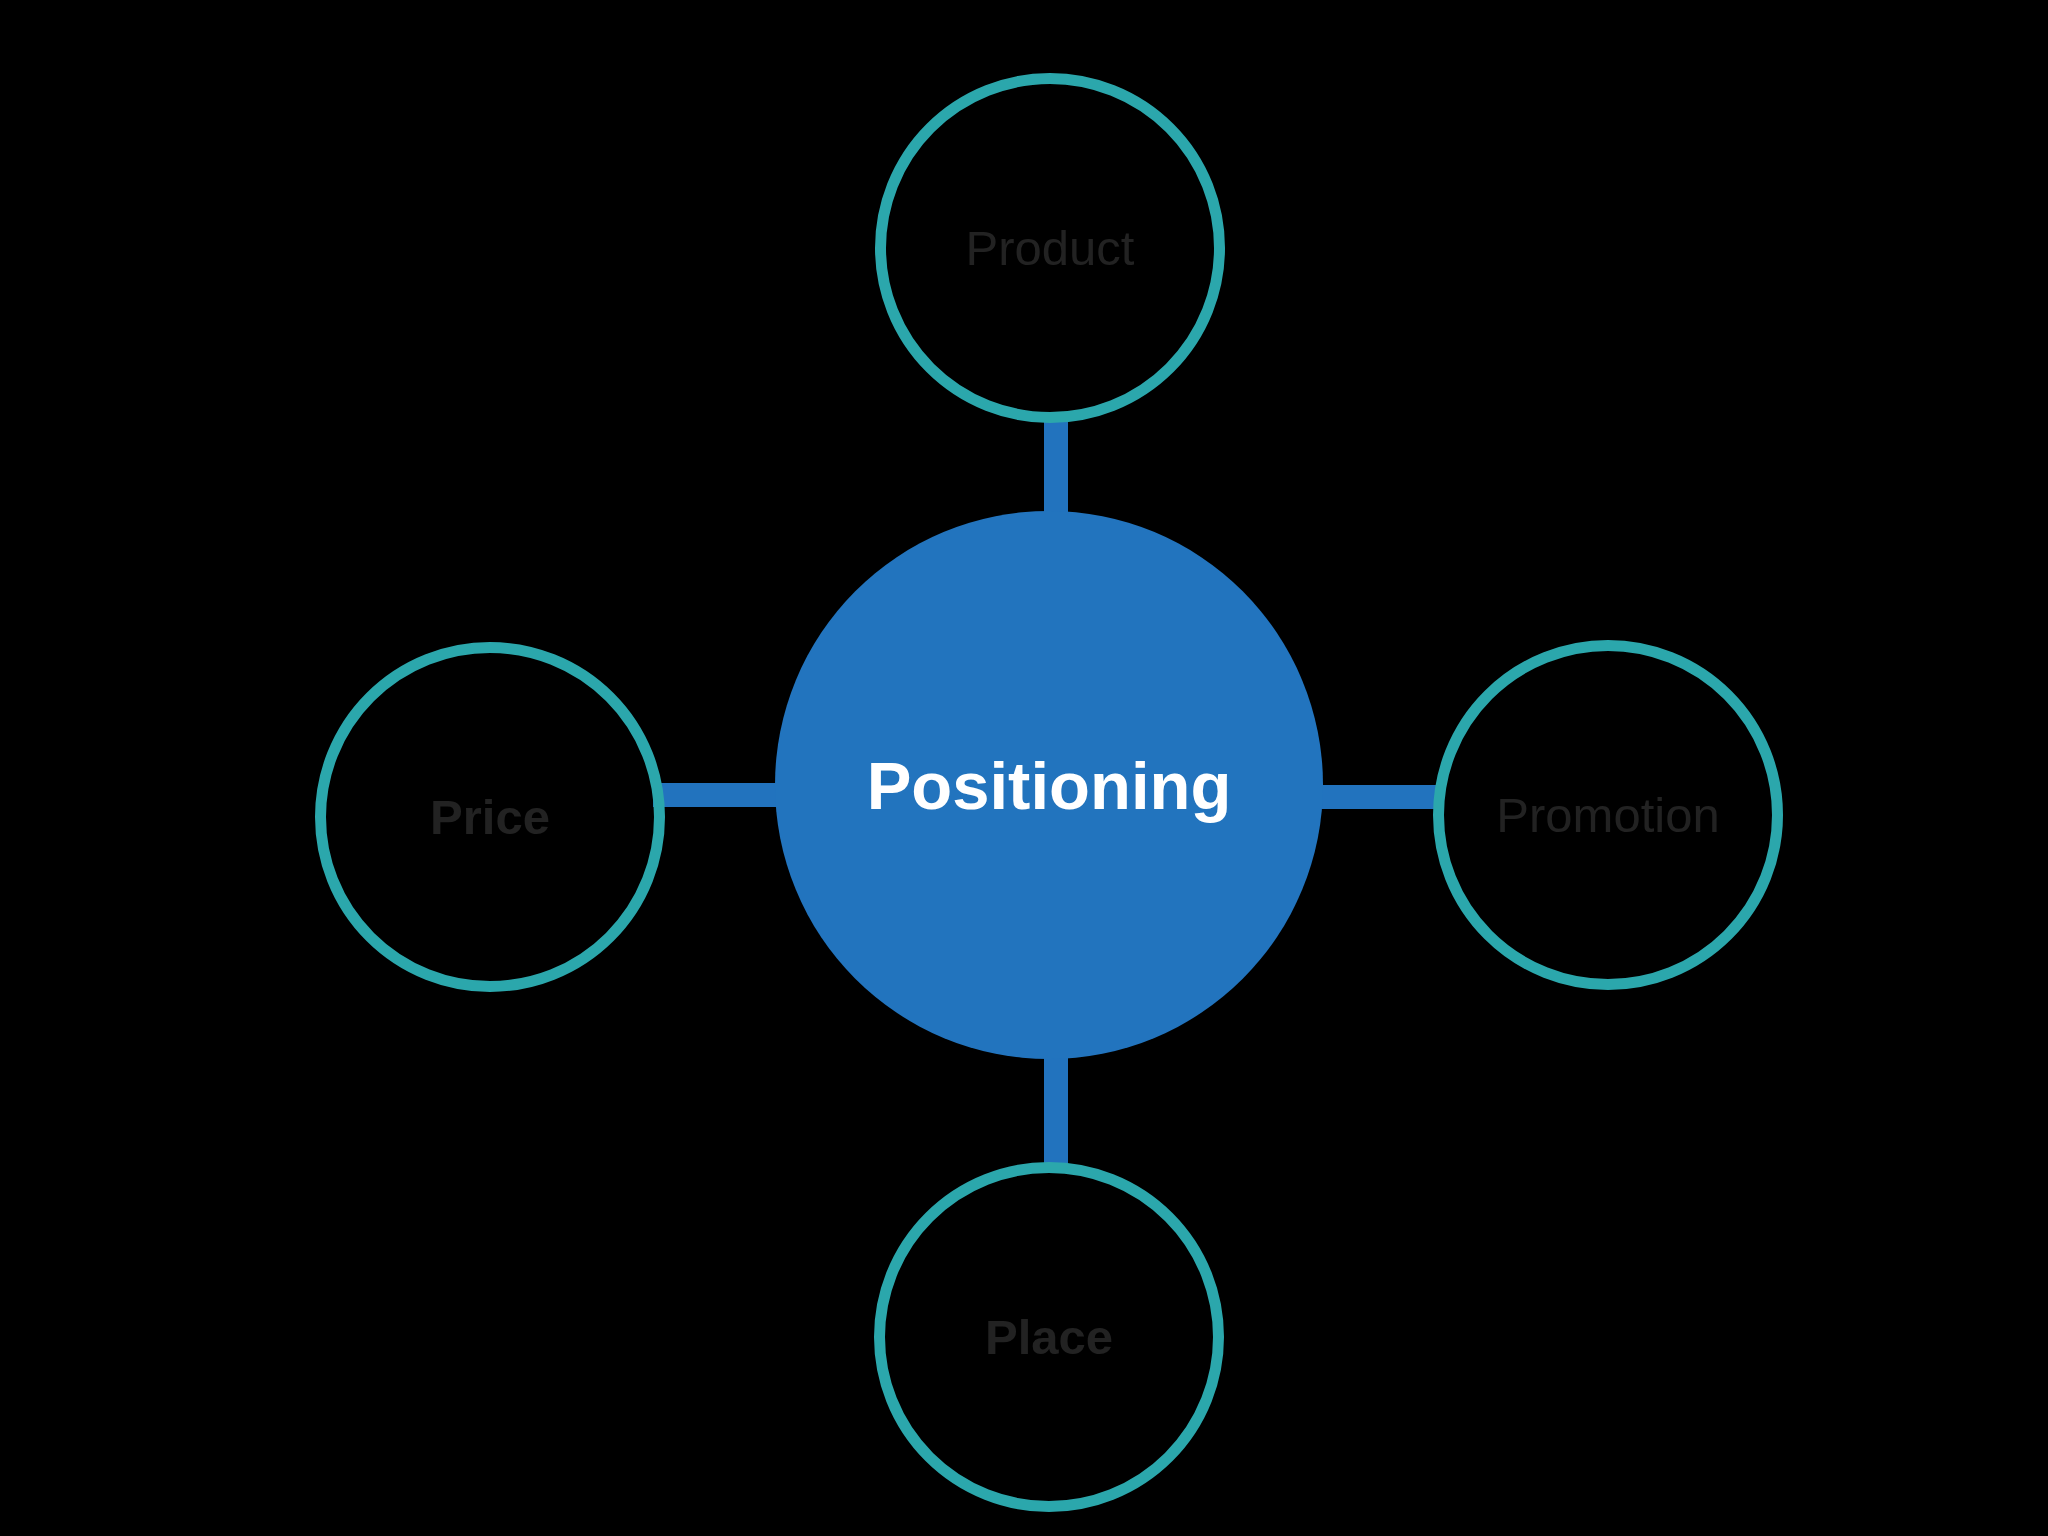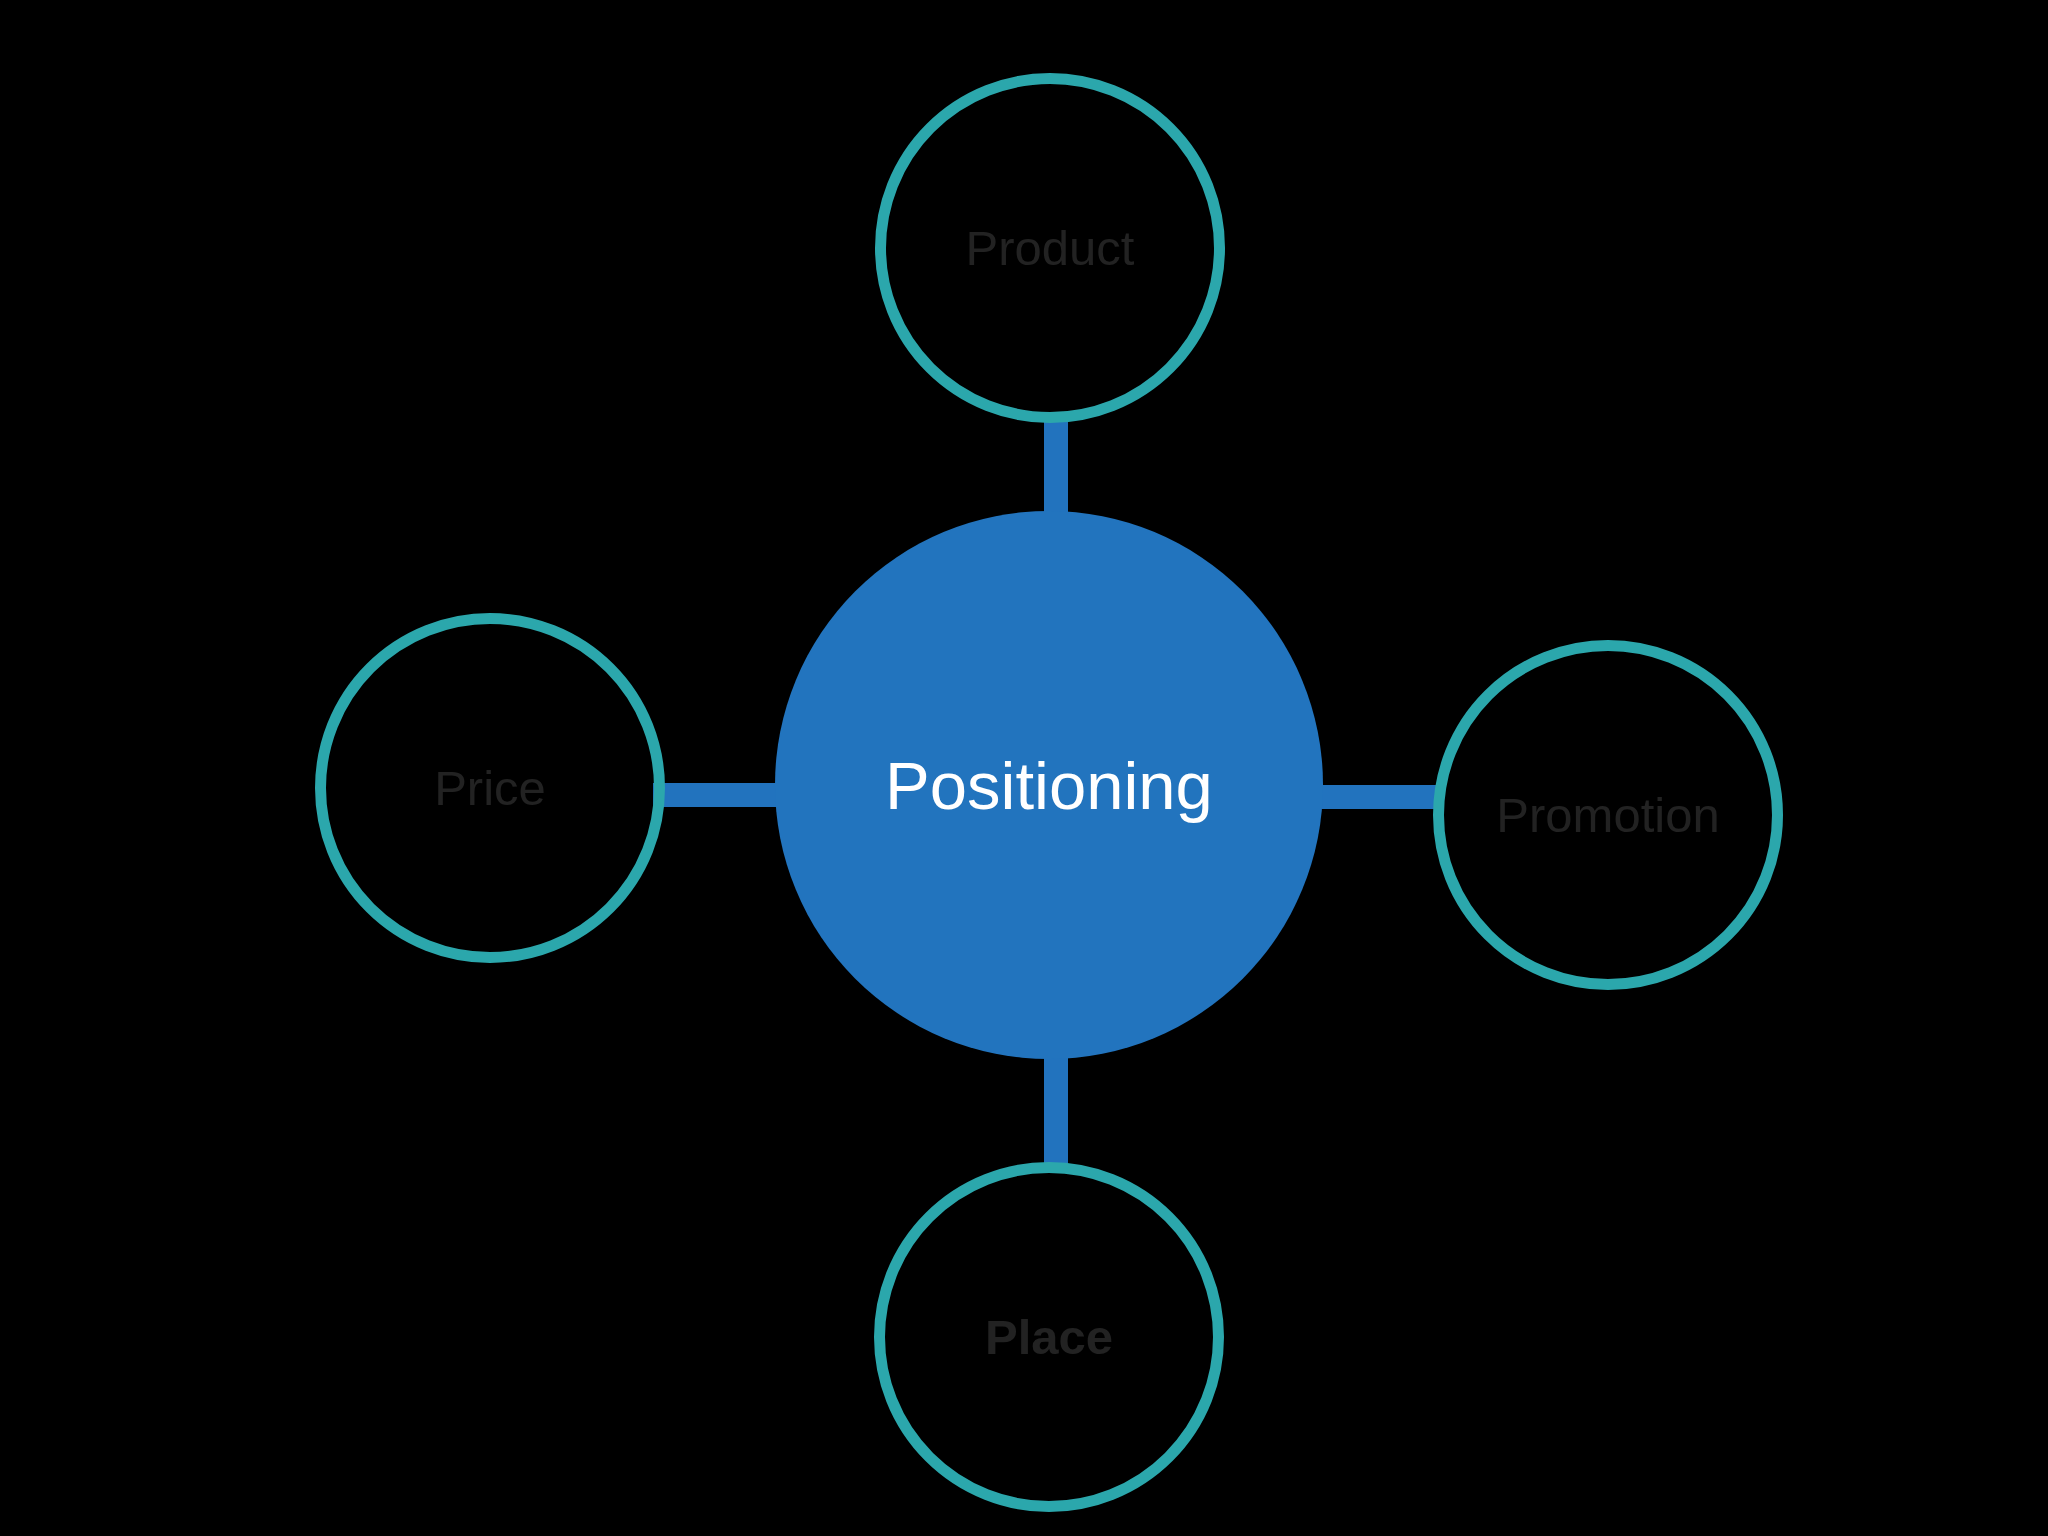--- a/index.html
+++ b/index.html
@@ -29,34 +29,34 @@
     align-items: center;
     justify-content: center;
     text-align: center;
   }
   .center-node {
     left: 751px; top: 487px;
     width: 548px; height: 548px;
     background: var(--center-fill);
     color: var(--center-text);
     font-size: 67px;
-    font-weight: 400;
+    font-weight: 700;
     z-index: 3;
   }
   .satellite {
     width: 350px; height: 350px;
     border: 11px solid var(--ring-stroke);
     background: transparent;
     color: var(--satellite-text);
     font-size: 49px;
     font-weight: 400;
     z-index: 2;
   }
   #node-product   { left: 851px;  top: 49px;   }
-  #node-price     { left: 291px;  top: 589px;  }
+  #node-price     { left: 291px;  top: 618px; font-weight: bold;  }
   #node-promotion { left: 1409px; top: 616px;  }
   #node-place     { left: 850px;  top: 1138px; font-weight: bold; }
   .connector {
     position: absolute;
     background: var(--connector);
     z-index: 1;
   }
   .connector.vertical   { width: 10px; }
   .connector.horizontal { height: 10px; }
   #conn-product   { left: 1020px; top: 388px;  height: 104px; }

